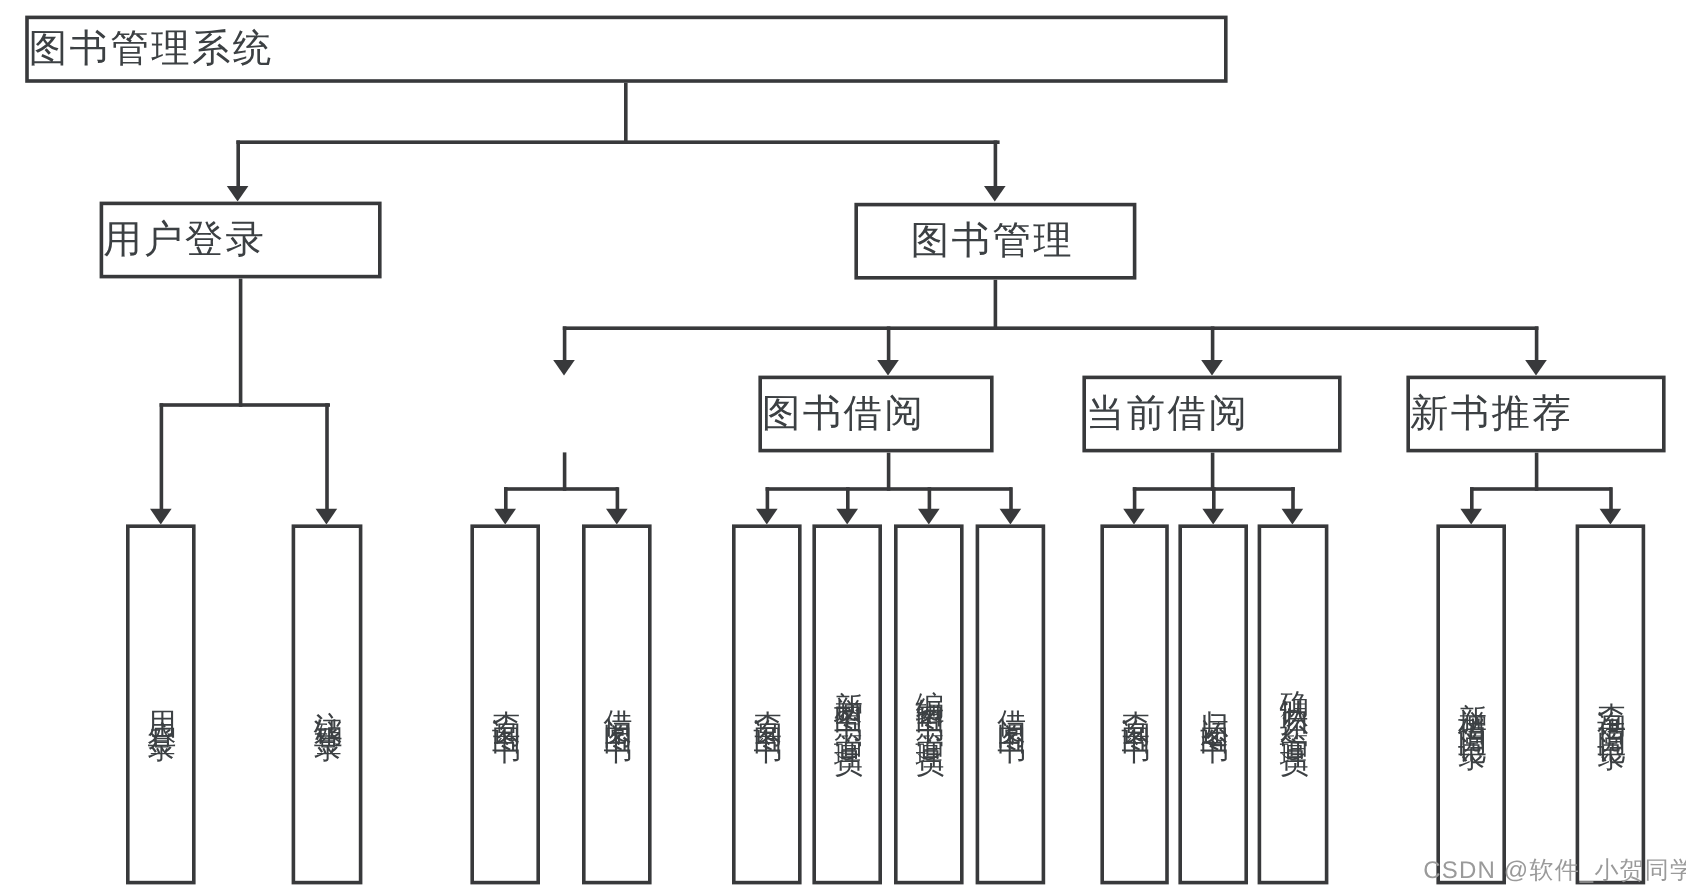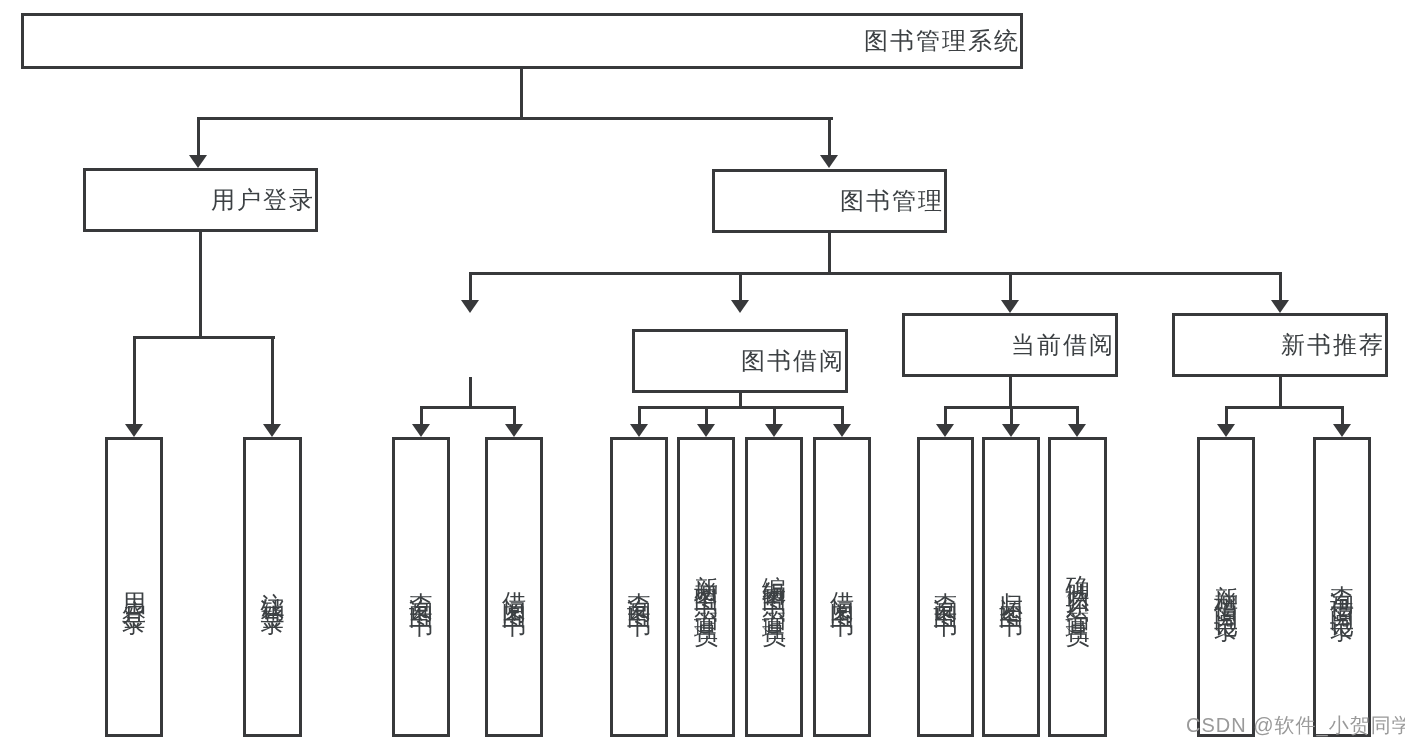--- a/index.html
+++ b/index.html
@@ -12,22 +12,22 @@
     font-family: "Liberation Sans", sans-serif;
     color: #3c4043;
   }
   .box {
     position: absolute;
     box-sizing: border-box;
     background: #ffffff;
     border: 3px solid #38393b;
     display: flex;
     align-items: center;
-    justify-content: flex-end;
-    font-size: 24px;
+    justify-content: flex-start;
+    font-size: 32px;
     letter-spacing: 2px;
     z-index: 2;
   }
   .vbox {
     position: absolute;
     box-sizing: border-box;
     background: #ffffff;
     border: 3px solid #38393b;
     display: flex;
     align-items: center;
@@ -75,21 +75,21 @@
   <div class="v" style="left:520px; top:68px; height:50px;"></div>
   <div class="h" style="left:197px; top:117px; width:636px;"></div>
   <div class="v" style="left:197px; top:117px; height:40px;"></div>
   <div class="tri" style="left:189px; top:155px;"></div>
   <div class="v" style="left:828px; top:117px; height:40px;"></div>
   <div class="tri" style="left:820px; top:155px;"></div>
 
   <div class="box" style="left:83px; top:168px; width:235px; height:64px;">
     <span>用户登录</span>
   </div>
-  <div class="box" style="left:712px; top:169px; width:235px; height:64px;">
+  <div class="box" style="left:712px; top:169px; width:235px; height:64px;padding-left:44px;">
     <span>图书管理</span>
   </div>
 
   <div class="v" style="left:199px; top:232px; height:107px;"></div>
   <div class="h" style="left:133px; top:336px; width:142px;"></div>
   <div class="v" style="left:133px; top:336px; height:90px;"></div>
   <div class="tri" style="left:125px; top:424px;"></div>
   <div class="v" style="left:271px; top:336px; height:90px;"></div>
   <div class="tri" style="left:263px; top:424px;"></div>
 
@@ -97,24 +97,24 @@
   <div class="h" style="left:469px; top:272px; width:813px;"></div>
   <div class="v" style="left:469px; top:272px; height:30px;"></div>
   <div class="tri" style="left:461px; top:300px;"></div>
   <div class="v" style="left:739px; top:272px; height:30px;"></div>
   <div class="tri" style="left:731px; top:300px;"></div>
   <div class="v" style="left:1009px; top:272px; height:30px;"></div>
   <div class="tri" style="left:1001px; top:300px;"></div>
   <div class="v" style="left:1279px; top:272px; height:30px;"></div>
   <div class="tri" style="left:1271px; top:300px;"></div>
 
-  <div class="box" style="left:632px; top:313px; width:216px; height:64px;margin-top:16px;">
+  <div class="box" style="left:632px; top:313px; width:196px; height:64px;">
     <span>图书借阅</span>
   </div>
-  <div class="box" style="left:902px; top:313px; width:216px; height:64px;padding-left:20px;">
+  <div class="box" style="left:902px; top:313px; width:216px; height:64px;">
     <span>当前借阅</span>
   </div>
   <div class="box" style="left:1172px; top:313px; width:216px; height:64px;">
     <span>新书推荐</span>
   </div>
 
   <div class="v" style="left:469px; top:377px; height:32px;"></div>
   <div class="h" style="left:420px; top:406px; width:95px;"></div>
   <div class="v" style="left:420px; top:406px; height:20px;"></div>
   <div class="tri" style="left:412px; top:424px;"></div>

